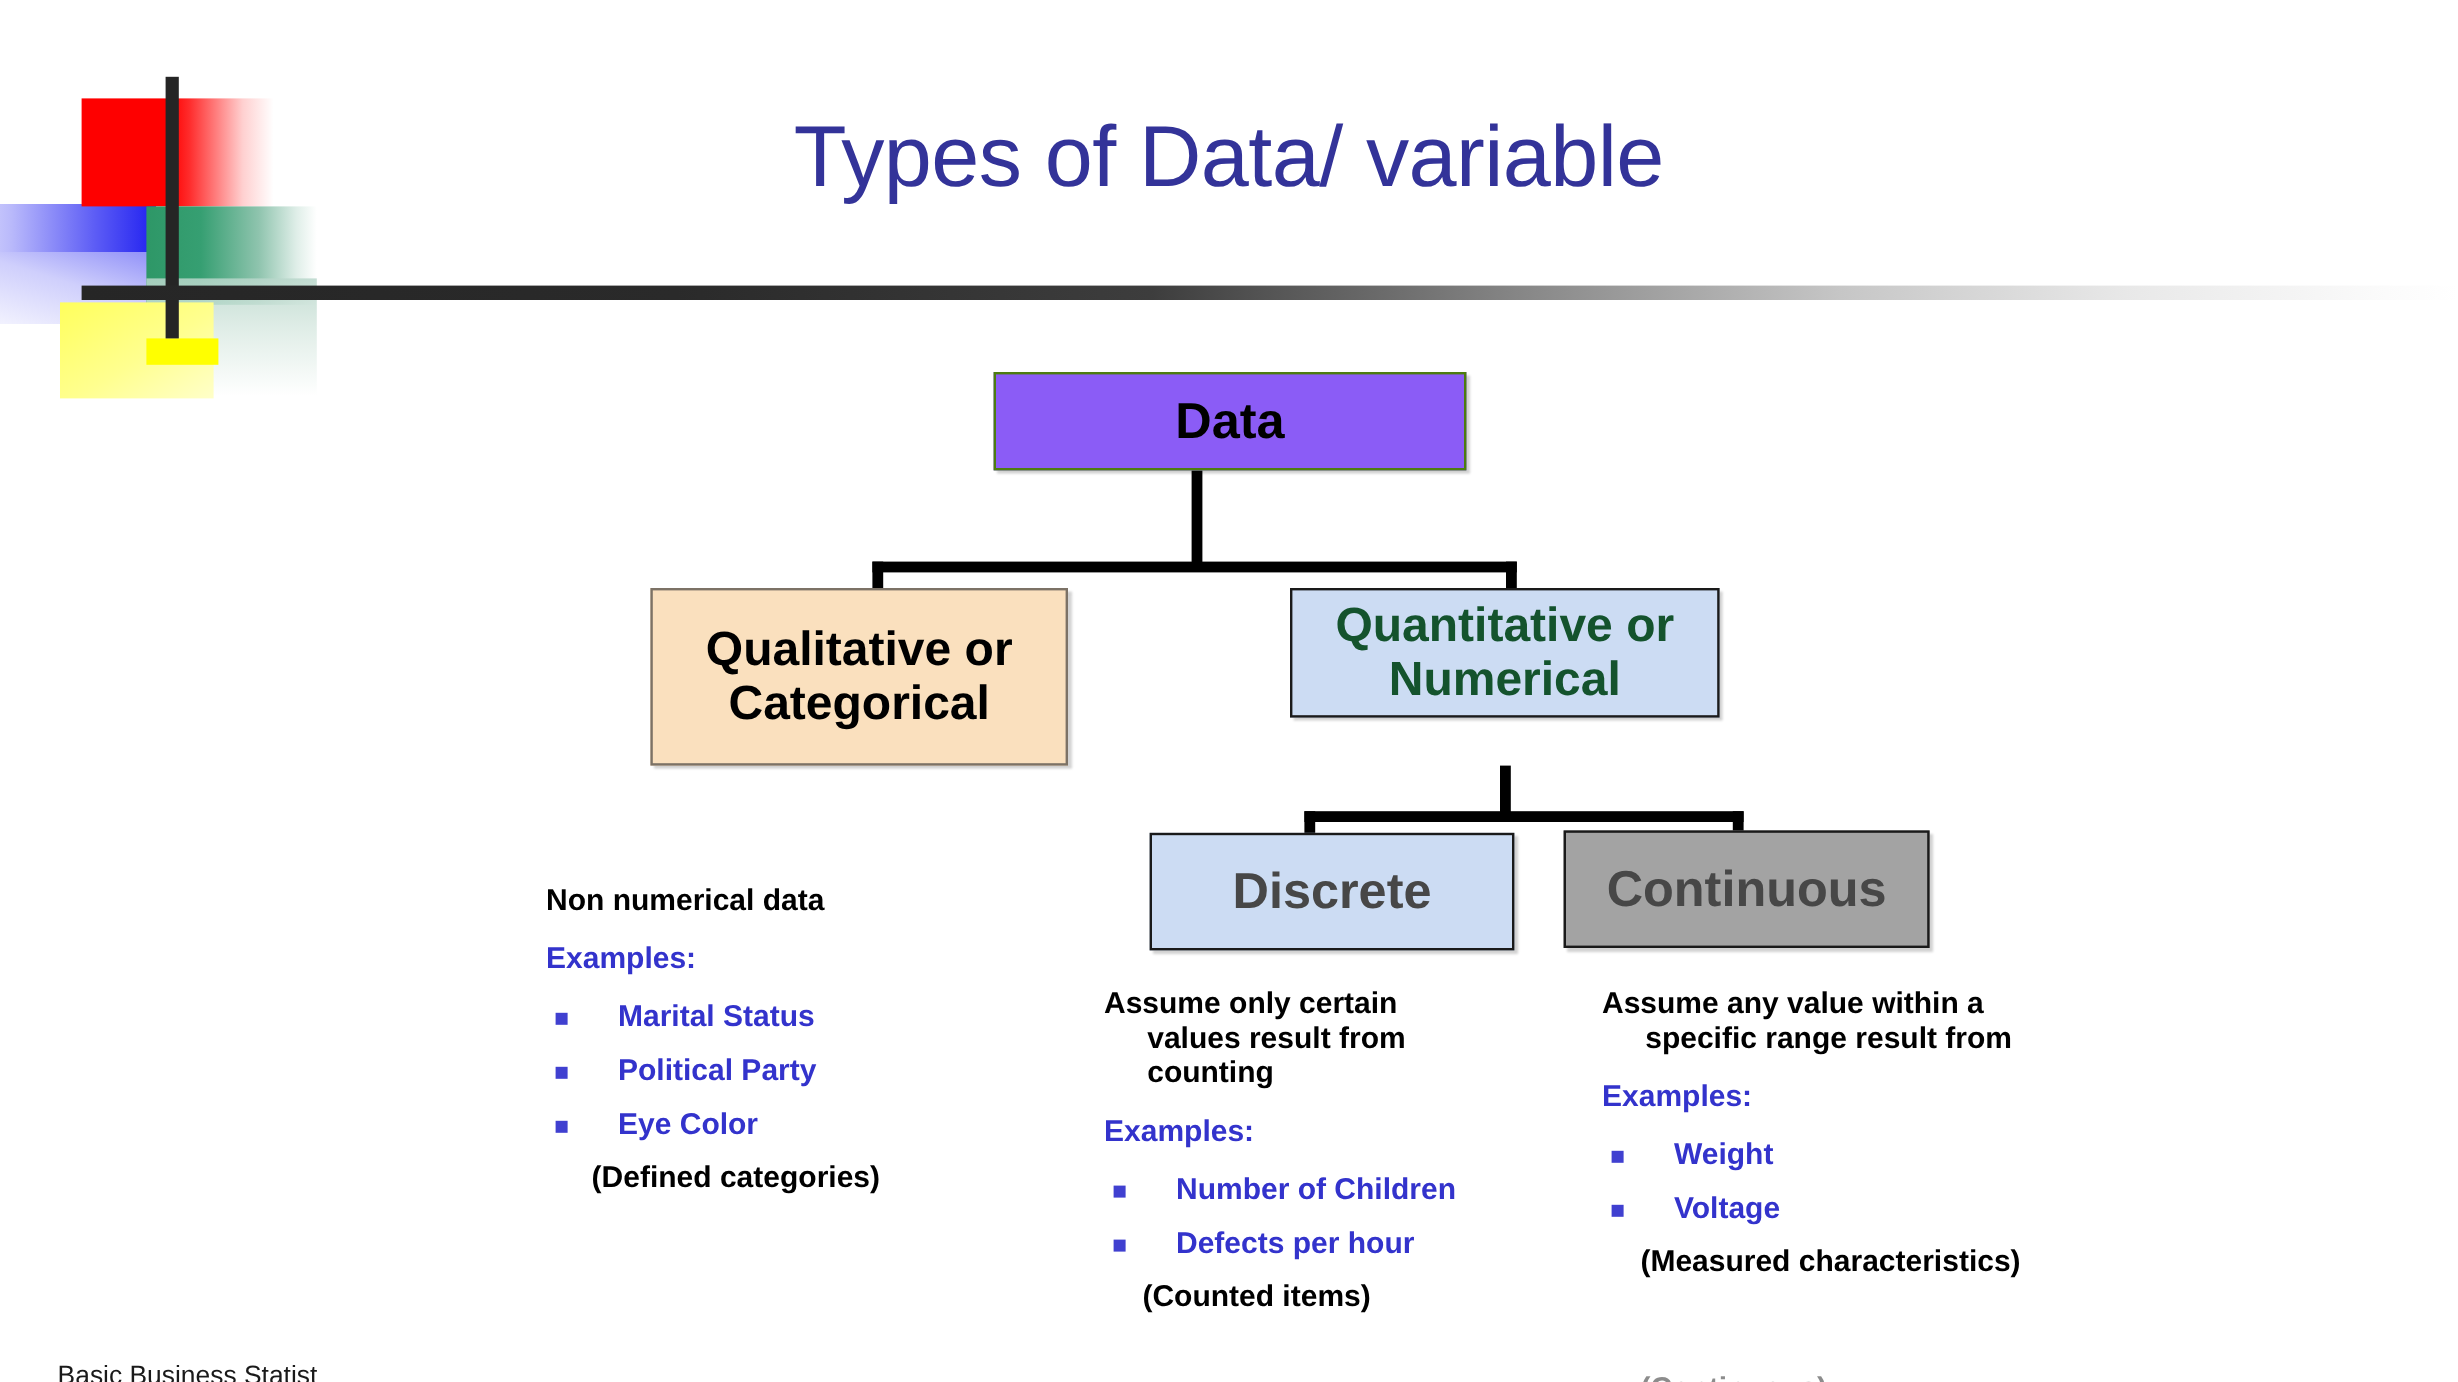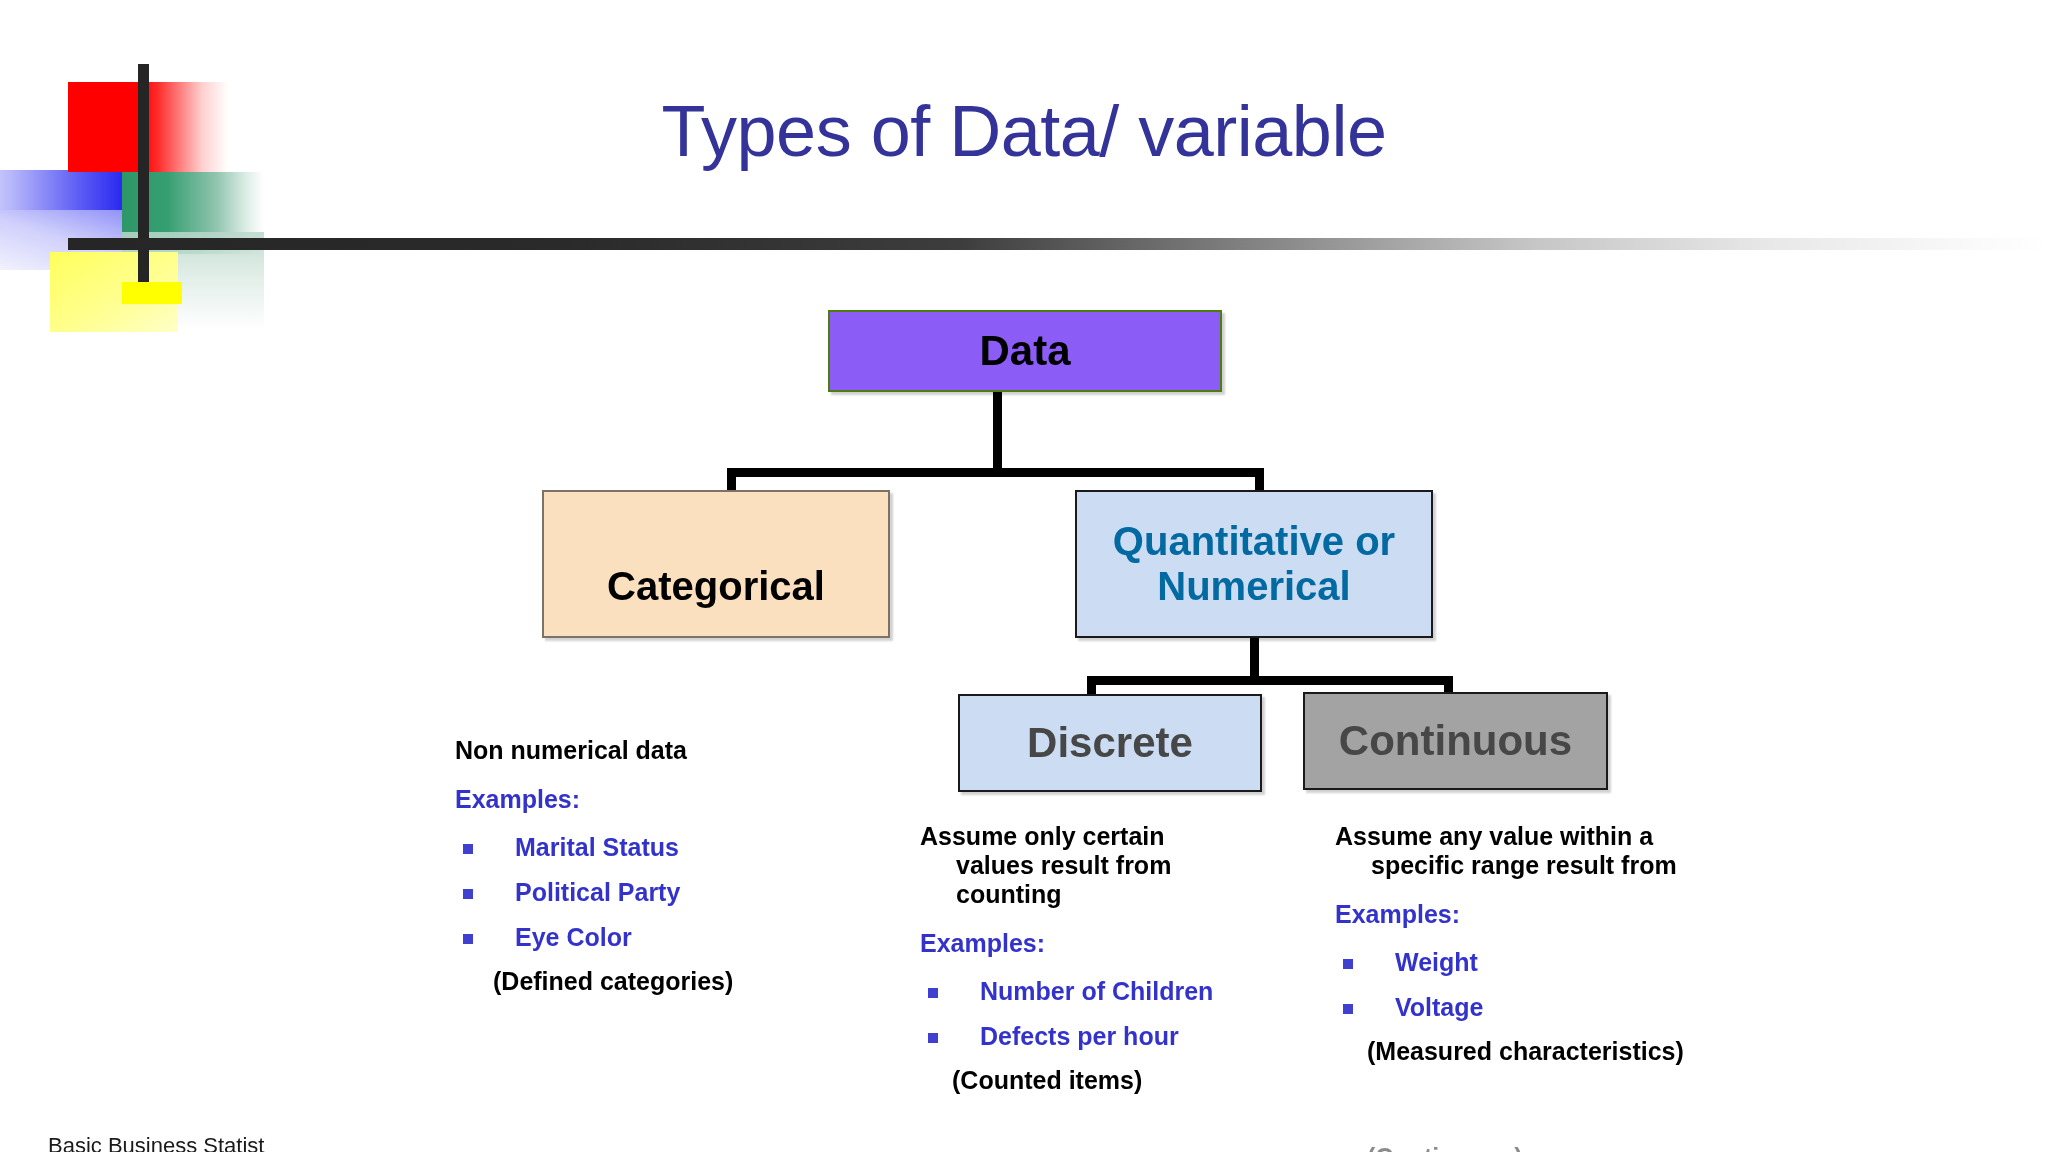--- a/index.html
+++ b/index.html
@@ -137,24 +137,24 @@
   }
   #node-qualitative {
     left: 542px;  top: 490px;  width: 348px; height: 148px;
     background: #fae0be;
     border: 2px solid #7c7266;
     color: #000000;
     font-size: 40px;
     box-shadow: 3px 3px 2px rgba(0,0,0,.18);
   }
   #node-quantitative {
-    left: 1075px; top: 490px; width: 358px; height: 148px;
+    left: 1075px; top: 490px; width: 358px; height: 108px;
     background: #ccdcf3;
     border: 2px solid #1a1a1a;
-    color: #0369a1;
+    color: #14532d;
     font-size: 40px;
     box-shadow: 3px 3px 2px rgba(0,0,0,.18);
   }
   #node-discrete {
     left: 958px;  top: 694px; width: 304px; height: 98px;
     background: #ccdcf3;
     border: 2px solid #1a1a1a;
     color: #474747;
     font-size: 42px;
     box-shadow: 3px 3px 2px rgba(0,0,0,.18);
@@ -280,21 +280,21 @@
 <div class="connector" id="c-split-2"></div>
 <div class="connector" id="c-disc-drop"></div>
 <div class="connector" id="c-cont-drop"></div>
 
 <div class="node" id="node-data">
   <span>Data</span>
 </div>
 
 <div class="node" id="node-qualitative">
   <div>
-    <br>
+    <span>Qualitative or</span><br>
     <span>Categorical</span>
   </div>
 </div>
 
 <div class="node" id="node-quantitative">
   <div>
     <span>Quantitative or</span><br>
     <span>Numerical</span>
   </div>
 </div>

